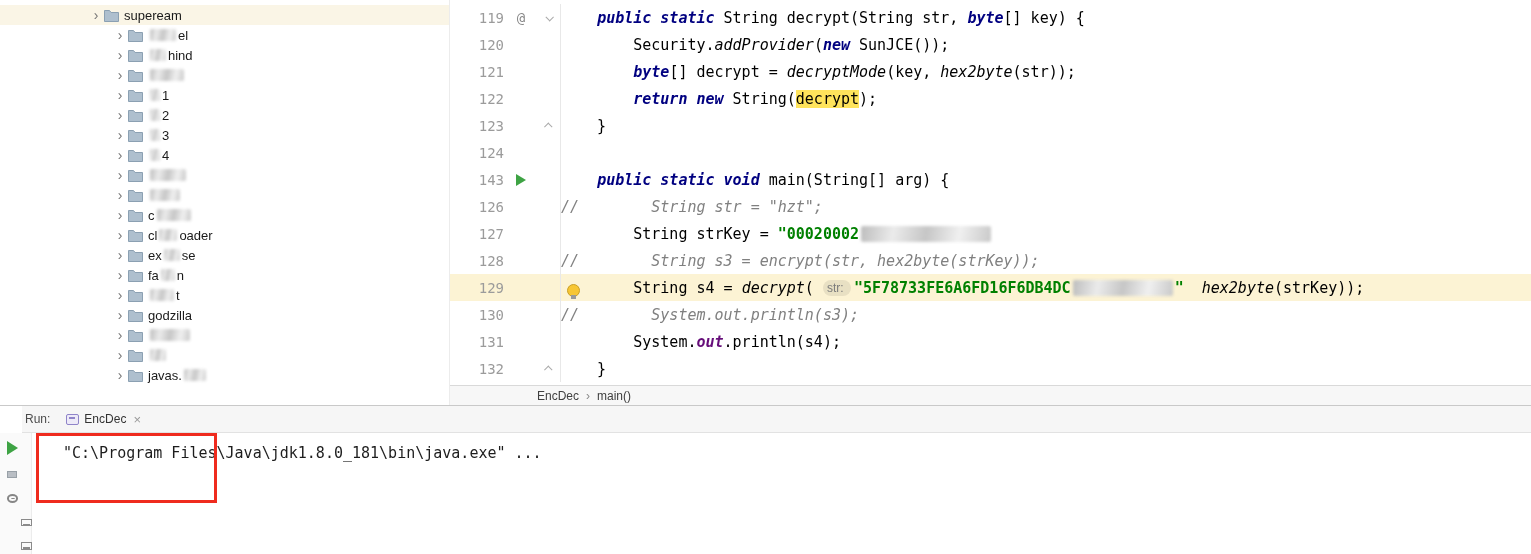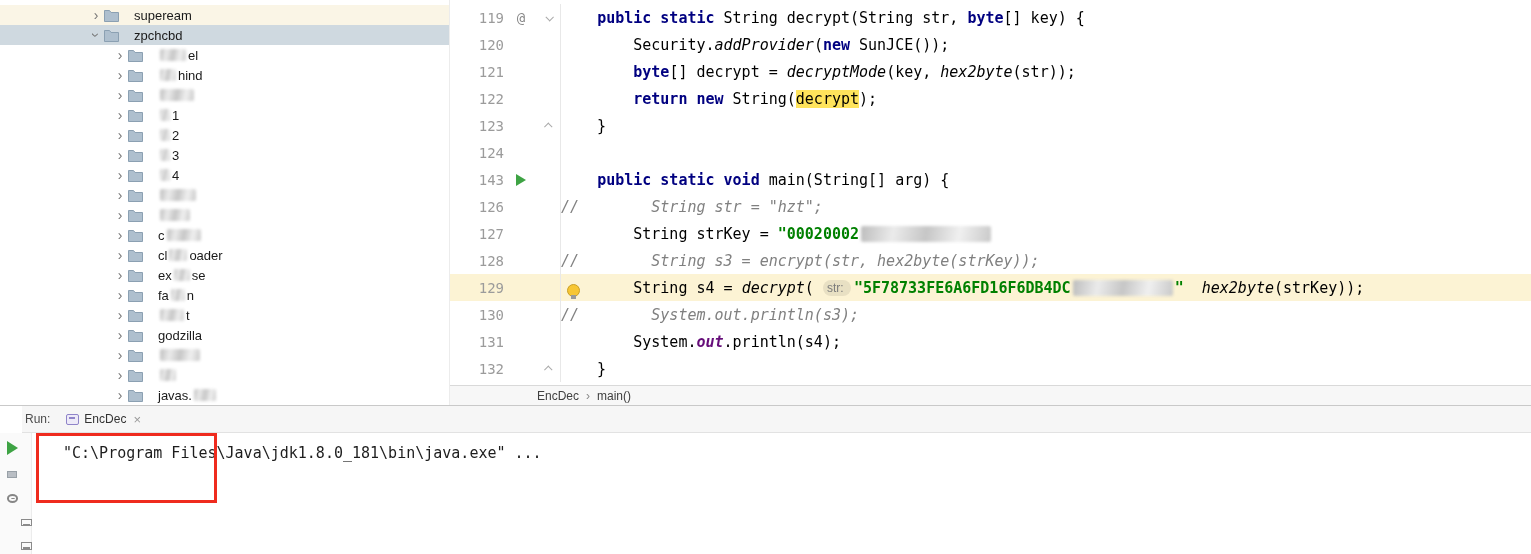--- a/index.html
+++ b/index.html
@@ -15,21 +15,21 @@
          border-right:1px solid #ececec;}
   .tree-row{ height:20px; display:flex; align-items:center; white-space:nowrap; }
   .tree-row.lvl1{ padding-left:88px; }
   .tree-row.lvl2{ padding-left:112px; }
   .tree-row.sel{ background:#cfd9e0; }
   .tree-row.warm{ background:#faf5e6; }
   .chev{ width:16px; flex:none; color:#757575; font-size:14px; line-height:14px;
          display:flex; justify-content:center; }
   .chev.exp{ transform:rotate(90deg); }
   .folder{ width:17px; flex:none; display:flex; align-items:center; }
-  .tlabel{ margin-left:13px; display:flex; align-items:center; }
+  .tlabel{ margin-left:3px; display:flex; align-items:center; }
 
   .blurbox{ display:inline-block; vertical-align:middle; border-radius:2px; margin:0 2px;
     background:linear-gradient(100deg,#bdbdbd 0%,#ebebeb 25%,#c6c6c6 50%,#f0f0f0 75%,#c9c9c9 100%);
     filter:blur(1.6px); }
 
   
   .editor{ position:absolute; left:450px; top:0; width:1081px; height:385px;
            background:#fff; padding-top:4px; overflow:hidden; }
   .code-row{ height:27px; display:flex; align-items:center;padding-left:24px; }
   .code-row.hlrow{ background:#fcf3d4; }
@@ -38,21 +38,21 @@
   .gicon{ width:34px; flex:none; display:flex; justify-content:center; align-items:center;
           color:#888; font:14px "DejaVu Sans Mono", monospace; }
   .foldc{ width:23px; flex:none; height:100%; display:flex; justify-content:center;
           align-items:center; border-right:1px solid #e8e8e8; }
   .fm{ width:6px; height:6px; border-right:1.6px solid #aaa; border-bottom:1.6px solid #aaa;
        display:inline-block; }
   .fm.down{ transform:rotate(45deg) translateY(-1px); }
   .fm.up{ transform:rotate(225deg) translateY(-1px); }
   .ctext{ flex:1; position:relative; white-space:pre; line-height:27px; color:#000;
           font:15px "DejaVu Sans Mono", monospace; }
-  .k{ color:#000080; font-weight:bold; }
+  .k{ color:#000080; font-weight:bold;font-style:italic; }
   .s{ color:#008000; font-weight:bold; }
   .cm{ color:#808080; font-style:italic; }
   .it{ font-style:italic; }
   .fld{ color:#660E7A; font-weight:bold; font-style:italic; }
   .hlw{ background:#ffe45c; }
   .hint{ display:inline-block; font:12px "Liberation Sans", sans-serif; color:#7b7b7b;
          background:rgba(0,0,0,0.08); border-radius:8px; padding:1px 4px; margin-right:3px;
          vertical-align:1px; line-height:normal; }
   .gplay{ width:0; height:0; border-left:10px solid #3EA344;
           border-top:6px solid transparent; border-bottom:6px solid transparent; }
@@ -114,31 +114,20 @@
       <span class="chev">›</span>
       <span class="folder">
         <svg width="15" height="13" viewBox="0 0 15 13">
           <path d="M0.5 1.5 h5 l1.6 2 h7.4 v9 h-14 z" fill="#AEBFCE" stroke="#8BA0B2"></path>
         </svg>
       </span>
       <span class="tlabel">
         <span>supeream</span>
       </span>
     </div>
-    <div class="tree-row lvl1 sel">
-      <span class="chev exp">›</span>
-      <span class="folder">
-        <svg width="15" height="13" viewBox="0 0 15 13">
-          <path d="M0.5 1.5 h5 l1.6 2 h7.4 v9 h-14 z" fill="#AEBFCE" stroke="#8BA0B2"></path>
-        </svg>
-      </span>
-      <span class="tlabel">
-        <span>zpchcbd</span>
-      </span>
-    </div>
     <div class="tree-row lvl2">
       <span class="chev">›</span>
       <span class="folder">
         <svg width="15" height="13" viewBox="0 0 15 13">
           <path d="M0.5 1.5 h5 l1.6 2 h7.4 v9 h-14 z" fill="#AEBFCE" stroke="#8BA0B2"></path>
         </svg>
       </span>
       <span class="tlabel">
         <span class="blurbox" style="width: 26px; height: 12px;"></span>
         <span>el</span>

